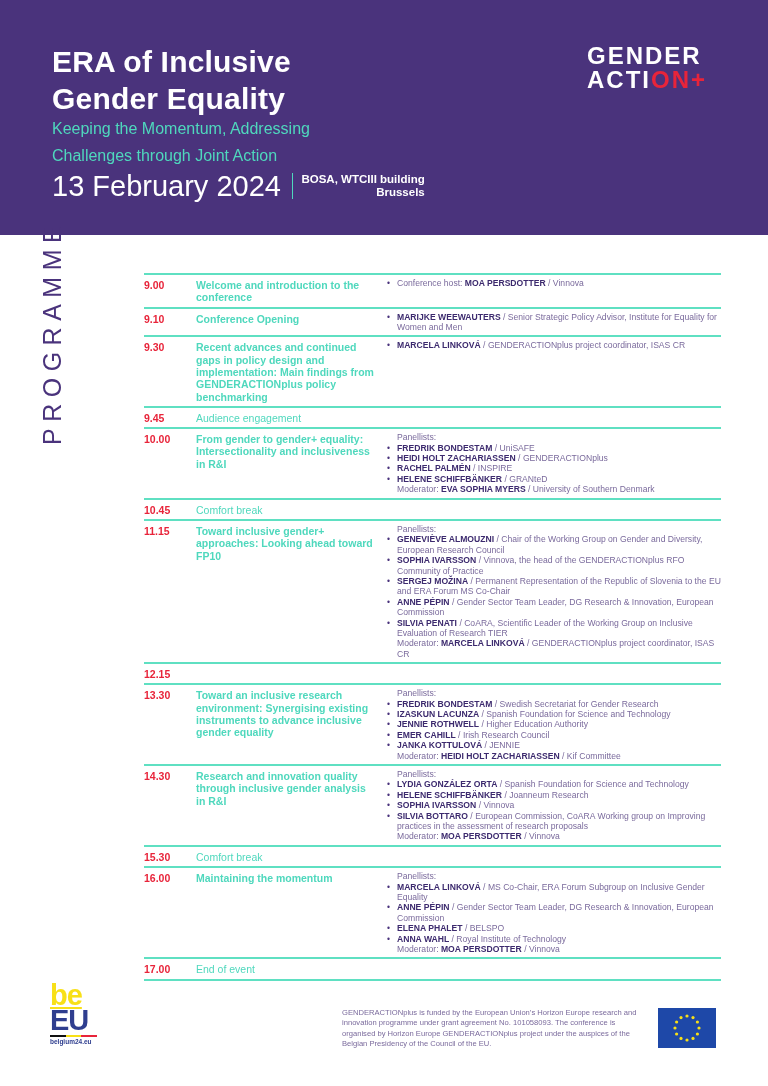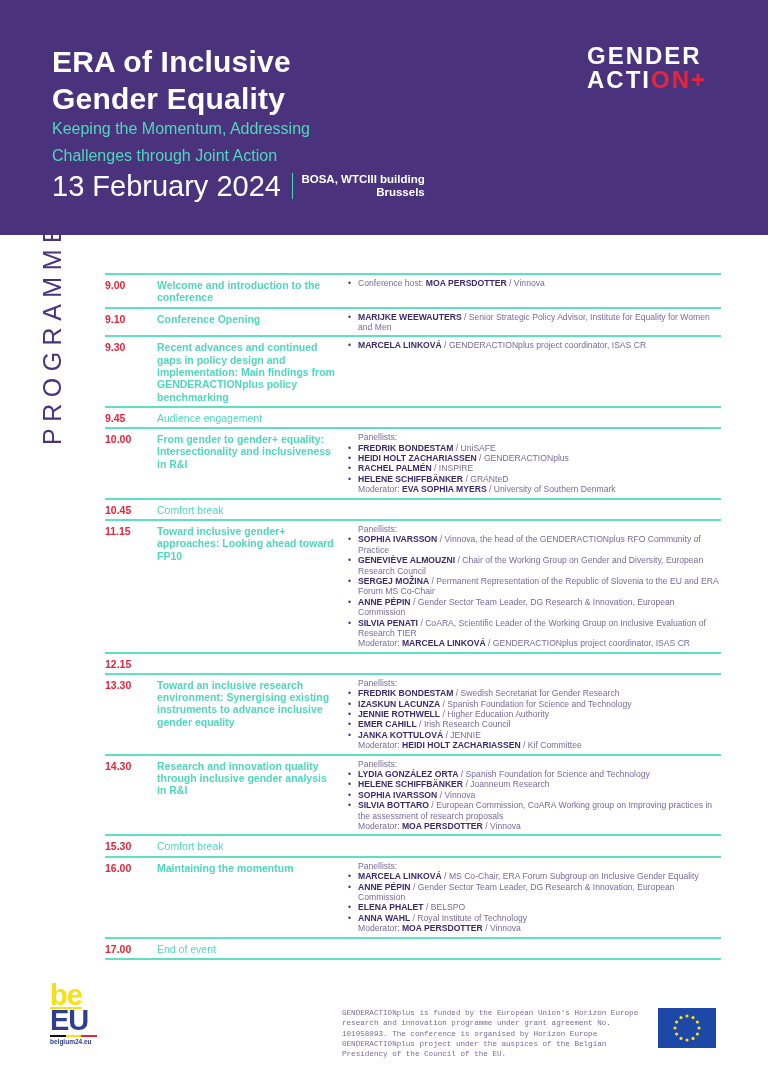--- a/index.html
+++ b/index.html
@@ -15,40 +15,40 @@
   .date-sep { width: 1.5px; height: 26px; background: #4fd8bd; margin: 0 8px 0 11px; }
   .venue { color: #ffffff; font-size: 11.5px; line-height: 13px; font-weight: bold; }
   .logo { position: absolute; left: 587px; top: 44px; color: #ffffff; font-weight: bold; font-size: 24px; line-height: 24px; letter-spacing: 2px; }
   .logo .red { color: #e8243a; }
 
   
   .prog-label { position: absolute; left: 38px; top: 445px; transform-origin: left top; transform: rotate(-90deg); color: #4a337c; font-size: 25px; letter-spacing: 6.5px; white-space: nowrap; }
 
   
   .agenda { position: absolute; left: 105px; top: 273px; width: 616px; }
-  .row { display: flex; border-top: 2px solid #5fe0c2; padding: 3px 0 3px 0; }
+  .row { display: flex; border-top: 2px solid #5fe0c2; padding: 3px 0 3px 0; margin-left: 39px; }
   .row.last { border-bottom: 2px solid #5fe0c2; }
   .time { width: 52px; color: #e8243a; font-weight: bold; font-size: 10.5px; line-height: 12px; padding-top: 1px; }
   .session { width: 187px; color: #4fd8bd; font-size: 10.5px; line-height: 12.3px; padding-top: 1px; padding-right: 8px; }
   .session.bold { font-weight: bold; }
   .speakers { flex: 1; color: #7a6a9c; font-size: 8.6px; line-height: 10.4px; padding-left: 4px; }
   .speakers .intro { padding-left: 10px; }
   .speakers .item { position: relative; padding-left: 10px; }
   .speakers .item::before { content: "\2022"; position: absolute; left: 0; top: 0; color: #4a337c; }
   .speakers .name { color: #3c2a6e; font-weight: bold; }
   .speakers .mod { padding-left: 10px; }
 
   
   .beeu { position: absolute; left: 50px; top: 983px; width: 50px; }
   .beeu .be { color: #f8e017; font-weight: bold; font-size: 29px; line-height: 24px; letter-spacing: -1px; text-decoration: underline; }
   .beeu .eu { color: #2f3e8f; font-weight: bold; font-size: 29px; line-height: 26px; letter-spacing: -1px; }
   .beeu .flag { display: flex; height: 2px; width: 47px; margin-top: 2px; }
   .beeu .flag span { flex: 1; }
   .beeu .url { color: #2f3e8f; font-weight: bold; font-size: 6.5px; line-height: 9px; }
-  .funding { position: absolute; left: 342px; top: 1008px; width: 300px; color: #7a6a9c; font-size: 7.6px; line-height: 10.3px; font-family: Liberation Mono, monospace; }
+  .funding { position: absolute; left: 342px; top: 1008px; width: 300px; color: #7a6a9c; font-size: 7.6px; line-height: 10.3px; }
   .euflag { position: absolute; left: 658px; top: 1008px; width: 58px; height: 40px; background: #1e48a8; }
 </style>
 </head>
 <body>
 
 <div class="header">
   <div class="title">
     <div>ERA of Inclusive</div>
     <div>Gender Equality</div>
   </div>
@@ -114,22 +114,22 @@
     <div class="row">
       <div class="time">10.45</div>
       <div class="session">Comfort break</div>
       <div class="speakers"></div>
     </div>
     <div class="row">
       <div class="time">11.15</div>
       <div class="session bold">Toward inclusive gender+ approaches: Looking ahead toward FP10</div>
       <div class="speakers">
         <div class="intro">Panellists:</div>
+        <div class="item"><span class="name">GENEVIÈVE ALMOUZNI</span><span> / Chair of the Working Group on Gender and Diversity, European Research Council</span></div>
         <div class="item"><span class="name">SOPHIA IVARSSON</span><span> / Vinnova, the head of the GENDERACTIONplus RFO Community of Practice</span></div>
-        <div class="item"><span class="name">GENEVIÈVE ALMOUZNI</span><span> / Chair of the Working Group on Gender and Diversity, European Research Council</span></div>
         <div class="item"><span class="name">SERGEJ MOŽINA</span><span> / Permanent Representation of the Republic of Slovenia to the EU and ERA Forum MS Co-Chair</span></div>
         <div class="item"><span class="name">ANNE PÉPIN</span><span> / Gender Sector Team Leader, DG Research &amp; Innovation, European Commission</span></div>
         <div class="item"><span class="name">SILVIA PENATI</span><span> / CoARA, Scientific Leader of the Working Group on Inclusive Evaluation of Research TIER</span></div>
         <div class="mod"><span>Moderator: </span><span class="name">MARCELA LINKOVÁ</span><span> / GENDERACTIONplus project coordinator, ISAS CR</span></div>
       </div>
     </div>
     <div class="row">
       <div class="time">12.15</div>
       <div class="speakers"></div>
     </div>

